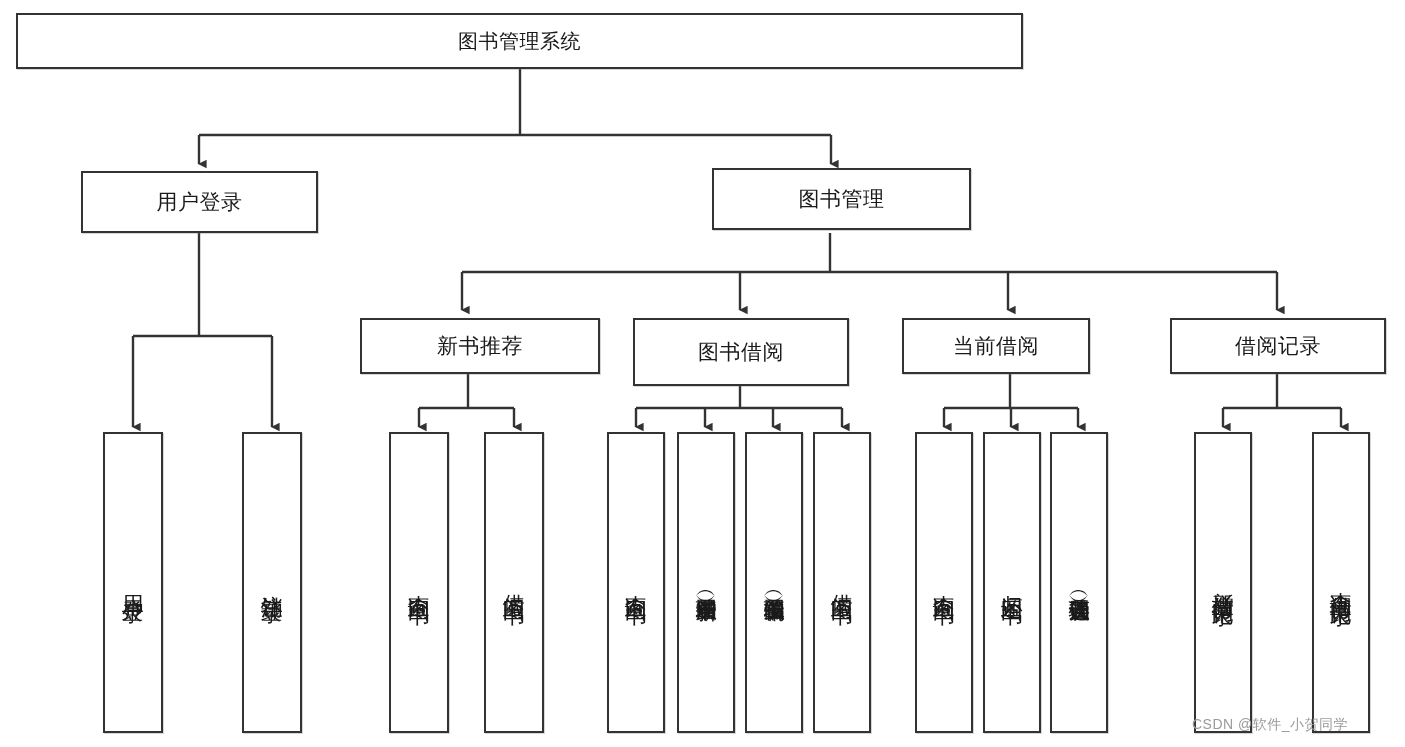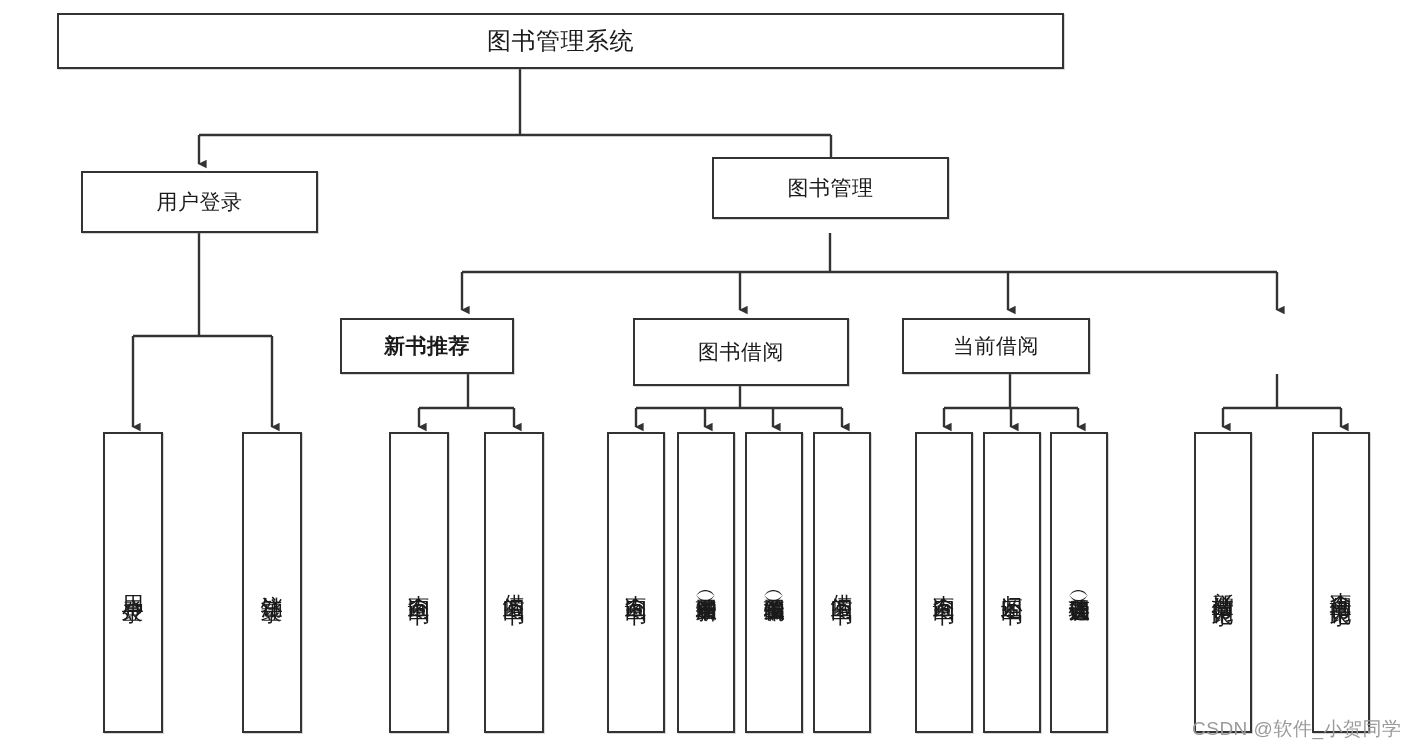--- a/index.html
+++ b/index.html
@@ -36,39 +36,38 @@
     color: #1a1a1a;
     box-shadow: 1px 1px 0 rgba(120,120,120,0.30);
   }
   .node.horiz {
     font-size: 21px;
     letter-spacing: 0.5px;
     line-height: 1.2;
     text-align: center;
   }
   .node.root {
-    font-size: 24px;
-    margin-left: 41px;
+    font-size: 20px;
   }
   .node.vert {
     writing-mode: vertical-rl;
     text-orientation: upright;
     font-size: 22px;
     line-height: 1.25;
     letter-spacing: 3px;
     padding: 4px 0;
     white-space: nowrap;
   }
   .node.vert.tight {
     font-size: 21px;
     letter-spacing: 0px;
   }
   .watermark {
     position: absolute;
-    font-size: 19px;
+    font-size: 14px;
     color: #9a9a9a;
     white-space: nowrap;
     letter-spacing: 0.5px;
   }
 </style>
 </head>
 <body>
 
 <div id="diagram-root">
 
@@ -119,25 +118,26 @@
       <path d="M1277,374 L1277,408"></path>
       <path d="M1223,408 L1341,408"></path>
       <path d="M1223,408 L1223,427" marker-end="url(#arrowhead)"></path>
       <path d="M1341,408 L1341,427" marker-end="url(#arrowhead)"></path>
     </g>
   </svg>
 
   <div class="node horiz root" style="left:16px; top:13px; width:1007px; height:56px;">图书管理系统</div>
 
   <div class="node horiz" style="left:81px; top:171px; width:237px; height:62px;">用户登录</div>
-  <div class="node horiz" style="left:712px; top:157px; width:237px; height:62px;">图书管理</div>
+  <div class="node horiz" style="left:712px; top:168px; width:259px; height:62px;">图书管理</div>
 
-  <div class="node horiz" style="left:340px; top:318px; width:174px; height:56px;font-weight:bold;">新书推荐</div>
+  <div class="node horiz" style="left:360px; top:318px; width:240px; height:56px;">新书推荐</div>
   <div class="node horiz" style="left:633px; top:318px; width:216px; height:68px;">图书借阅</div>
   <div class="node horiz" style="left:902px; top:318px; width:188px; height:56px;">当前借阅</div>
+  <div class="node horiz" style="left:1170px; top:318px; width:216px; height:56px;">借阅记录</div>
 
   <div class="node vert" style="left:103px; top:432px; width:60px; height:301px;">用户登录</div>
   <div class="node vert" style="left:242px; top:432px; width:60px; height:301px;">注销登录</div>
 
   <div class="node vert" style="left:389px; top:432px; width:60px; height:301px;">查询图书</div>
   <div class="node vert" style="left:484px; top:432px; width:60px; height:301px;">借阅图书</div>
 
   <div class="node vert" style="left:607px; top:432px; width:58px; height:301px;">查询图书</div>
   <div class="node vert tight" style="left:677px; top:432px; width:58px; height:301px;">新增图书（管理员）</div>
   <div class="node vert tight" style="left:745px; top:432px; width:58px; height:301px;">编辑图书（管理员）</div>

